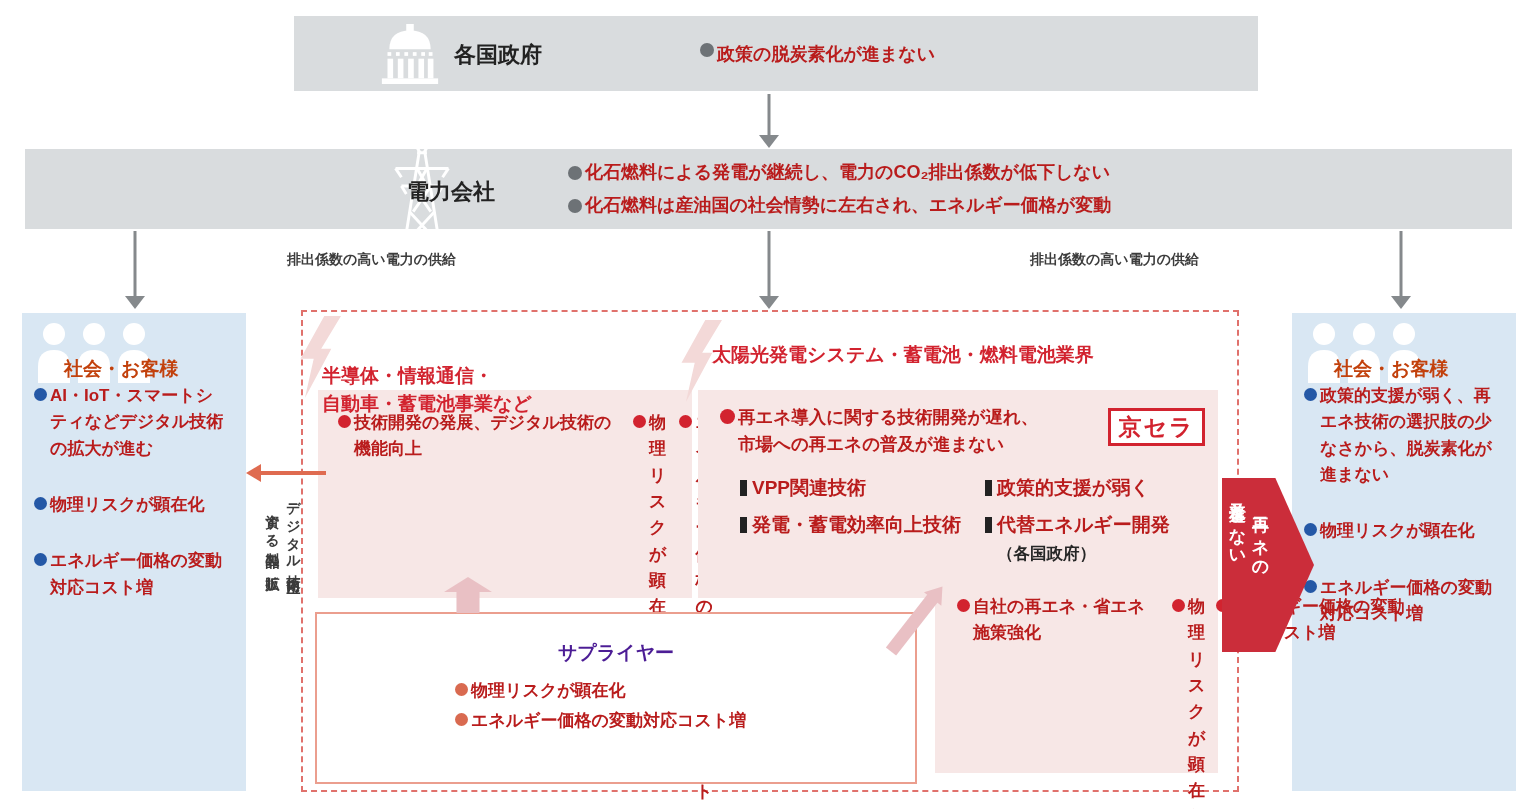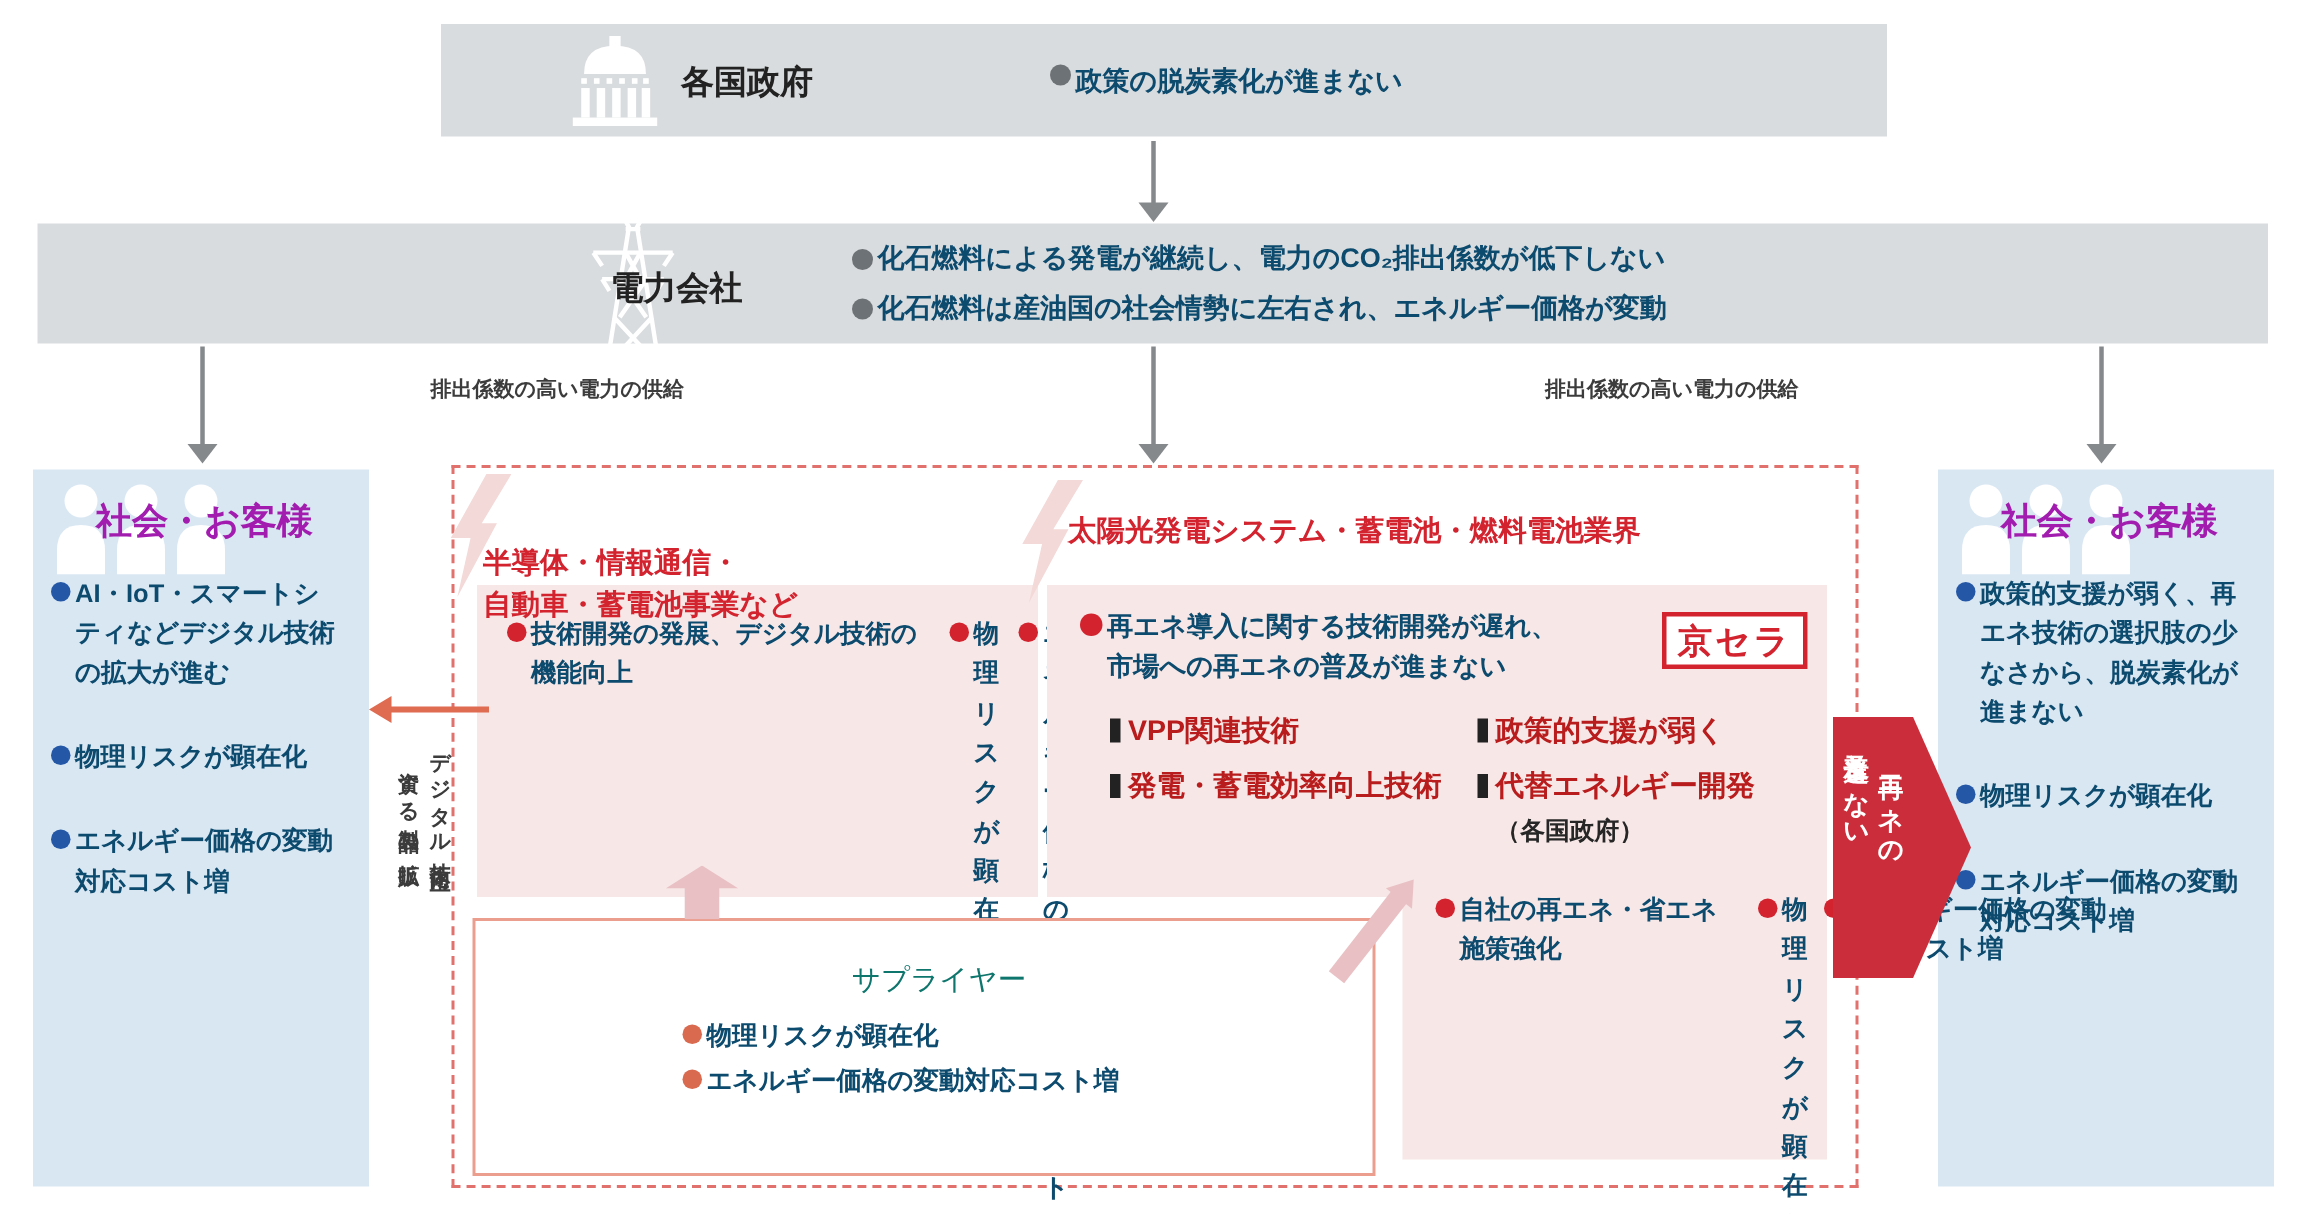--- a/index.html
+++ b/index.html
@@ -11,33 +11,33 @@
   
   .band{position:absolute;background:#d9dcde;}
   .band-title{position:absolute;font-size:22px;font-weight:bold;color:#222;}
   
   .b-row{display:flex;align-items:flex-start;}
   .dot{width:13px;height:13px;border-radius:50%;flex:0 0 13px;margin:5px 3px 0 0;}
   .dot-gray{background:#6d7276;width:14px;height:14px;flex-basis:14px;}
   .dot-blue{background:#2458a6;}
   .dot-red{background:#d2232f;}
   .dot-salmon{background:#d96a50;}
-  .b-text{font-weight:bold;color:#0c4a6e;font-size:17px;line-height:1.55;}
+  .b-text{font-weight:bold;color:#b91c1c;font-size:17px;line-height:1.55;}
   .band-b .b-text{font-size:18px;line-height:1.85;}
   
   .v-arrow{position:absolute;width:22px;}
   .v-arrow::before{content:"";position:absolute;left:50%;top:0;transform:translateX(-50%);
     width:3px;height:calc(100% - 12px);background:#85898c;}
   .v-arrow::after{content:"";position:absolute;left:50%;bottom:0;transform:translateX(-50%);
     width:0;height:0;border-left:10px solid transparent;border-right:10px solid transparent;
     border-top:13px solid #85898c;}
   .supply-label{position:absolute;font-size:14px;font-weight:600;color:#3c3c3c;}
   
   .blue-box{position:absolute;width:224px;height:478px;background:#d9e7f3;}
-  .blue-title{position:absolute;left:42px;top:18px;font-size:24px;font-weight:bold;color:#a21caf;z-index:2;}
+  .blue-title{position:absolute;left:42px;top:43px;font-size:19px;font-weight:bold;color:#c2410c;z-index:2;}
   .blue-list{position:absolute;left:12px;top:70px;display:flex;flex-direction:column;gap:30px;z-index:2;}
   .blue-list .b-text{width:176px;}
   .people{position:absolute;left:12px;top:8px;z-index:1;}
   
   #dashed-box{position:absolute;left:301px;top:310px;width:938px;height:482px;
     border:2px dashed #e0716c;box-sizing:border-box;background:transparent;z-index:0;}
   .bolt{position:absolute;background:#f3d9d8;z-index:2;
     clip-path:polygon(62% 0%,100% 0%,55% 40%,78% 40%,18% 100%,38% 52%,8% 52%);}
   .red-header{position:absolute;font-size:19px;font-weight:bold;color:#d2232f;line-height:1.45;z-index:3;}
   .pink-box{position:absolute;background:#f7e7e6;z-index:1;}
@@ -47,21 +47,21 @@
   .tech-mark{display:inline-block;width:7px;height:16px;background:#222;margin-right:5px;vertical-align:-2px;}
   .tech-note{font-size:16.5px;font-weight:bold;color:#262626;margin-left:12px;margin-top:-6px;}
   
   #kyocera{position:absolute;left:1108px;top:408px;width:97px;height:38px;background:#fff;
     border:3px solid #d2232f;box-sizing:border-box;display:flex;align-items:center;justify-content:center;
     font-size:23px;font-weight:bold;color:#d2232f;letter-spacing:2px;z-index:3;}
   
   #supplier-box{position:absolute;left:315px;top:612px;width:602px;height:172px;background:#ffffff;
     border:2px solid #eb9e8e;box-sizing:border-box;z-index:1;}
   #supplier-title{position:absolute;left:0;top:26px;width:100%;text-align:center;
-    font-size:19px;font-weight:normal;color:#0f766e;padding-left:10px;}
+    font-size:19px;font-weight:bold;color:#4c1d95;}
   #supplier-list{position:absolute;left:138px;top:64px;display:flex;flex-direction:column;gap:4px;}
   
   #rose-up-arrow{position:absolute;left:444px;top:577px;width:48px;height:36px;background:#e9c0c4;z-index:2;
     clip-path:polygon(50% 0,100% 42%,74% 42%,74% 100%,26% 100%,26% 42%,0 42%);}
   #rose-diag-arrow{position:absolute;left:891px;top:645px;width:68px;height:13px;background:#e9c0c4;
     transform:rotate(-52deg);transform-origin:left center;z-index:2;}
   #rose-diag-arrow::after{content:"";position:absolute;right:-15px;top:50%;transform:translateY(-50%);
     width:0;height:0;border-top:11px solid transparent;border-bottom:11px solid transparent;
     border-left:16px solid #e9c0c4;}
   

